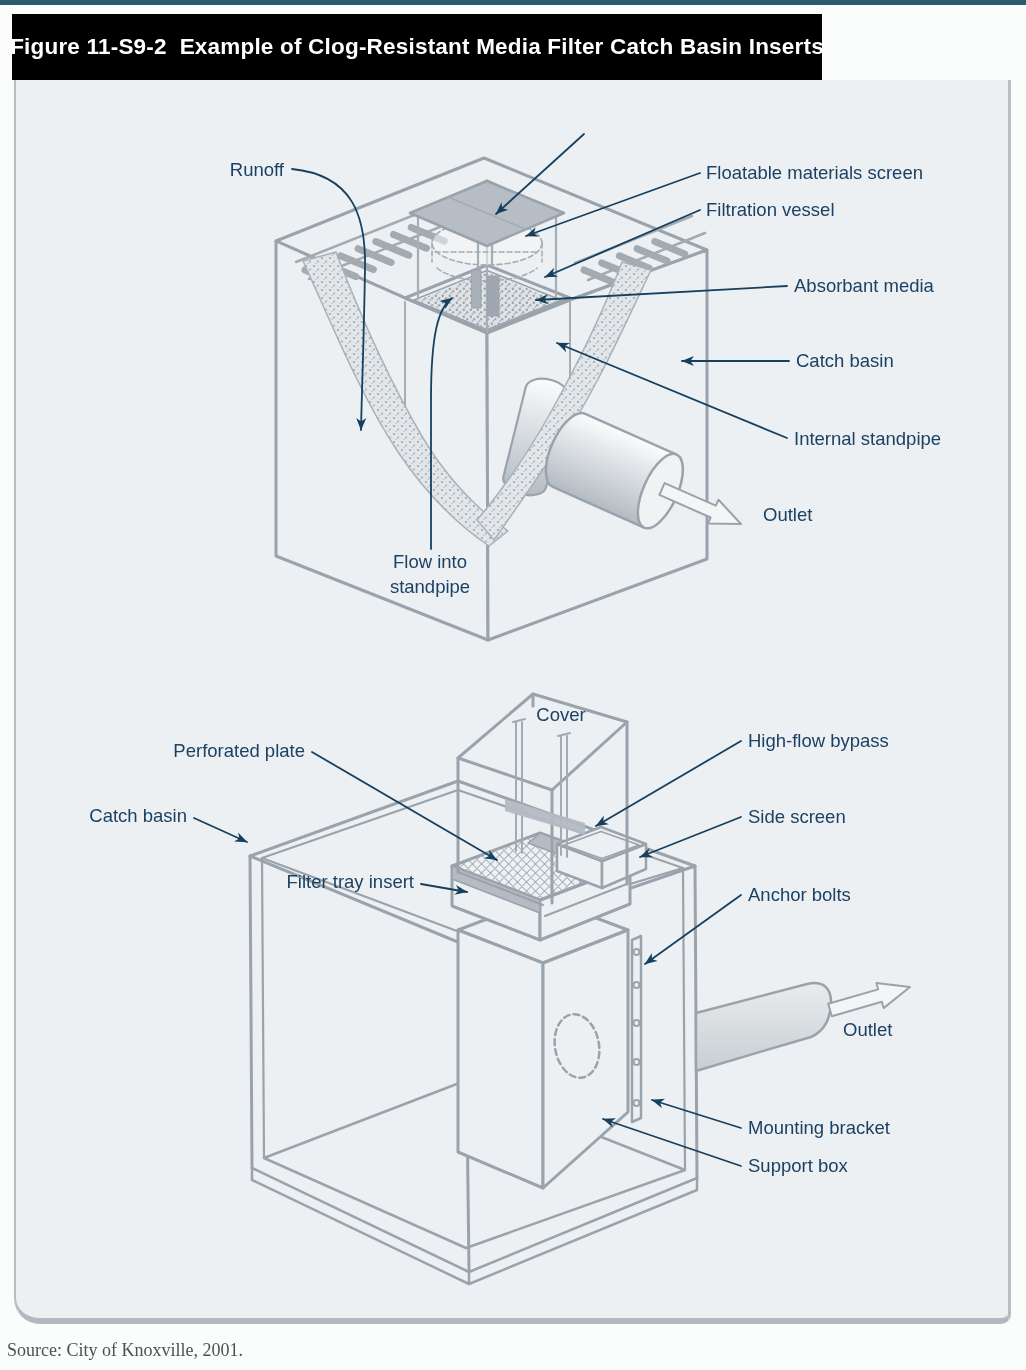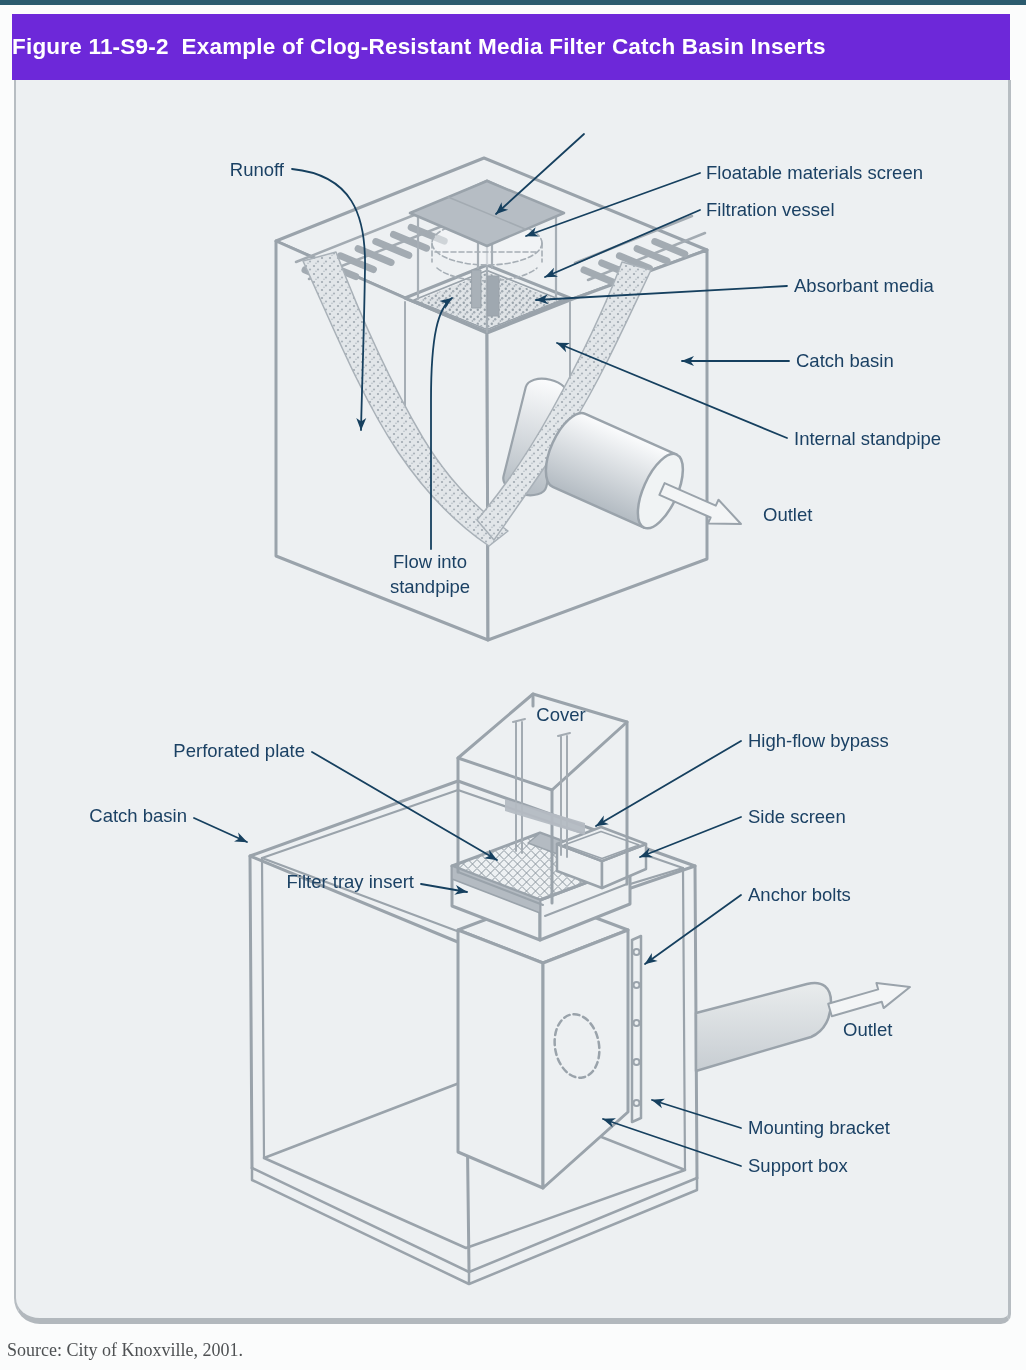--- a/index.html
+++ b/index.html
@@ -2,22 +2,22 @@
 <html><head>
 <meta charset="utf-8">
 <style>
   html,body{margin:0;padding:0;}
   body{
     width:1026px;height:1370px;position:relative;overflow:hidden;
     background:#fbfcfc;font-family:"Liberation Sans",sans-serif;
   }
   .top-strip{position:absolute;left:0;top:0;width:1026px;height:5px;background:#2b5b6e;}
   .header-bar{
-    position:absolute;left:12px;top:14px;width:998px;height:66px;background:#6d28d9;
-    display:flex;align-items:center;
+    position:absolute;left:12px;top:14px;width:810px;height:66px;background:#000000;
+    display:flex;align-items:center;justify-content:center;
   }
   .header-bar .title{
     color:#ffffff;font-size:22.5px;font-weight:bold;letter-spacing:.2px;white-space:pre;
   }
   .panel{
     position:absolute;left:14px;top:80px;width:992px;height:1238px;background:#edf0f2;
     border-left:2px solid #b7bdc2;border-right:3px solid #b7bdc2;border-bottom:6px solid #b2b8bd;
     border-radius:0 0 10px 26px;
   }
   .source-line{

